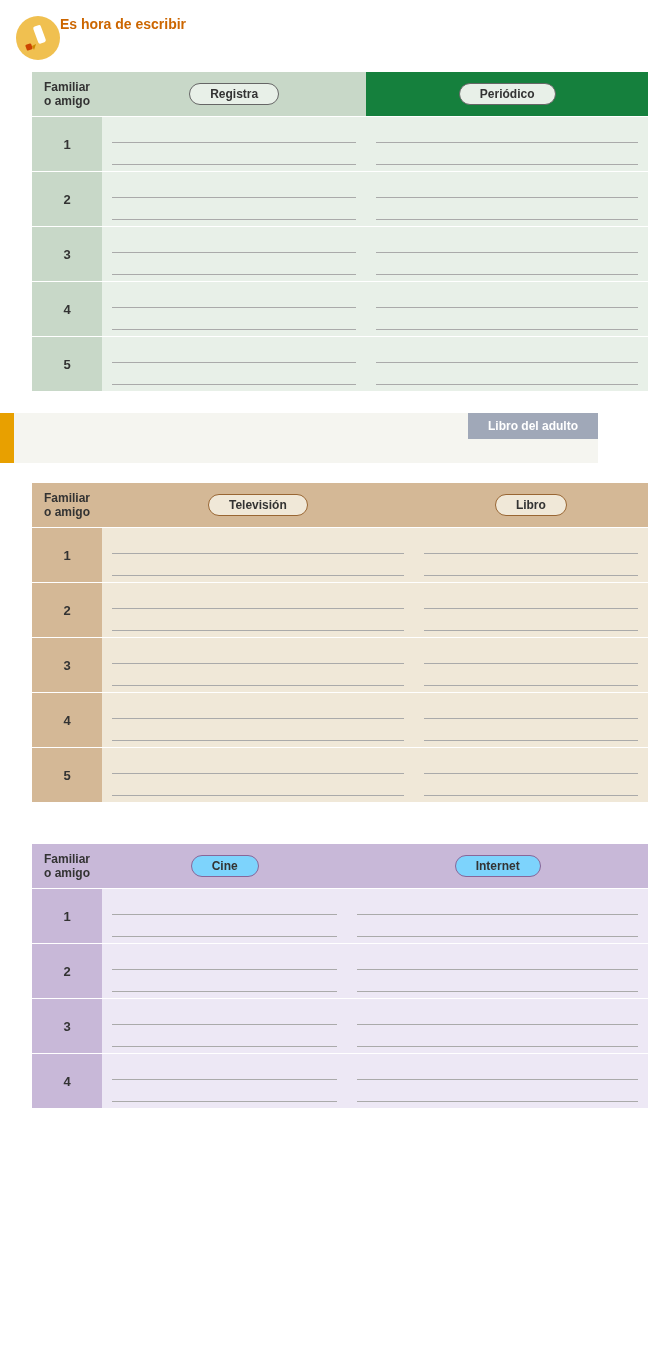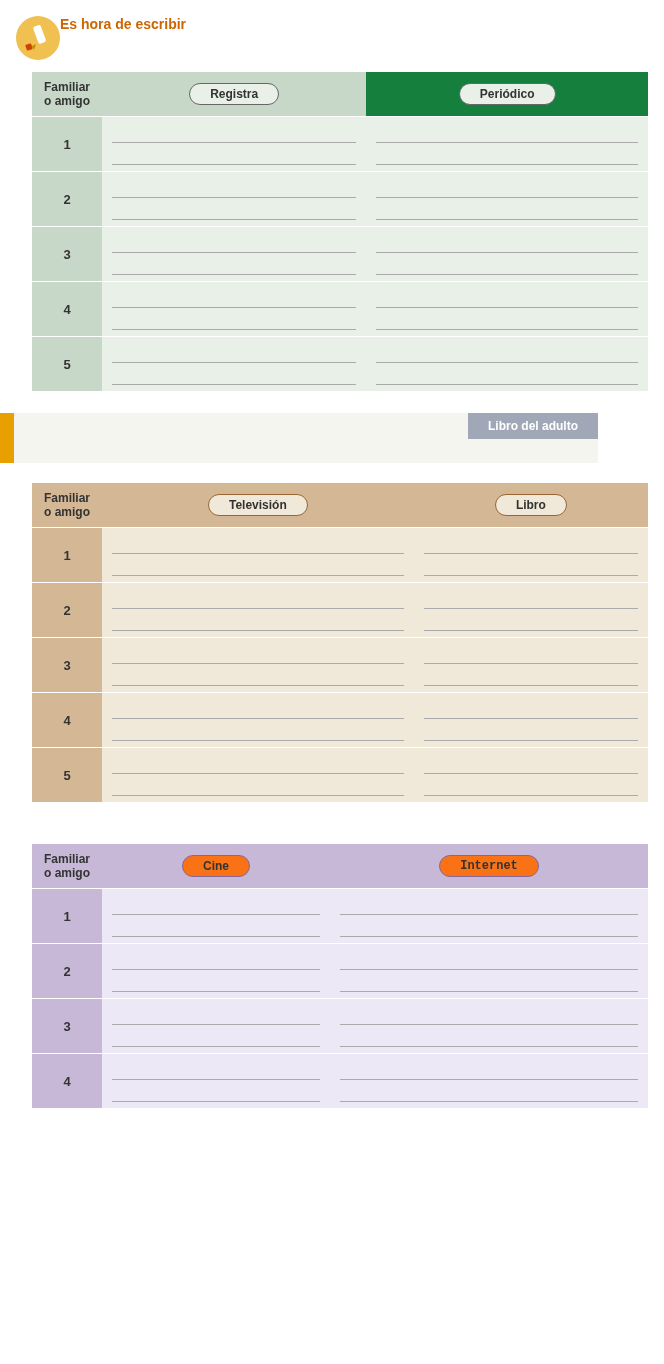--- a/index.html
+++ b/index.html
@@ -135,21 +135,21 @@
       background: #ede8f5;
     }
 
     .purple-pill {
       display: inline-block;
       border: 1.5px solid #886699;
       border-radius: 20px;
       padding: 3px 20px;
       font-size: 12px;
       color: #333;
-      background: #f97316;
+      background: #7dd3fc;
     }
 
     .input-cell {
       padding: 6px 10px;
       vertical-align: top;
     }
 
     .input-line {
       display: block;
       width: 100%;
@@ -401,21 +401,21 @@
     <table class="purple-table">
       <thead>
         <tr class="table-header-row">
           <th class="th-label" style="background:#c8b8d8;text-align:center;">
             <span style="white-space:pre-line;font-size:12px;font-weight:bold;">Familiar
 o amigo</span>
           </th>
           <th style="background:#c8b8d8;text-align:center;">
             <span class="purple-pill">Cine</span>
           </th>
-          <th style="background:#c8b8d8;font-family:Liberation Mono, monospace;">
+          <th style="background:#c8b8d8;">
             <span class="purple-pill">Internet</span>
           </th>
         </tr>
       </thead>
       <tbody>
         <tr class="data-row">
           <td class="row-num-cell" style="background:#c8b8d8;text-align:center;font-weight:bold;">1</td>
           <td class="input-cell" style="background:#ede8f5;padding:10px 10px 6px 10px;">
             <span class="input-line"></span>
             <span class="input-line"></span>

